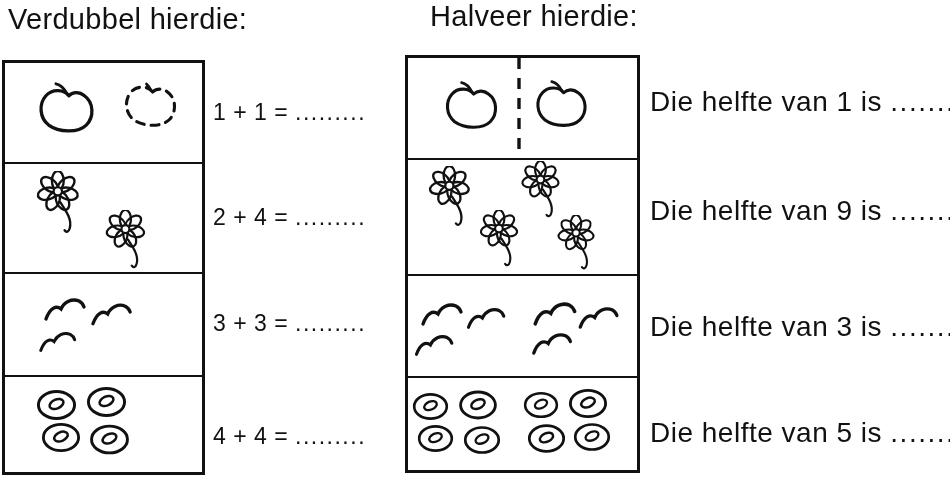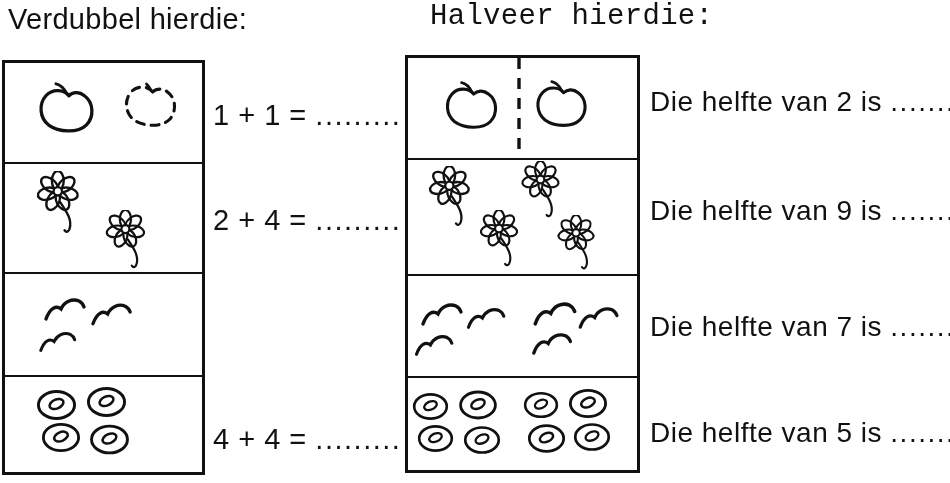--- a/index.html
+++ b/index.html
@@ -4,35 +4,35 @@
 <style>
   :root { --ink:#111111; --paper:#ffffff; }
   html,body { margin:0; padding:0; background:var(--paper); }
   #app {
     position:relative; width:950px; height:483px; overflow:hidden;
     background:var(--paper); color:var(--ink);
     font-family:"Liberation Sans", sans-serif;
   }
   .title { position:absolute; font-size:29px; line-height:1.1; letter-spacing:0.3px; white-space:nowrap; }
   .title-left  { left:8px;  top:4px; }
-  .title-right { left:430px; top:1px;font-family:Liberation Mono, monospace; }
+  .title-right { left:430px; top:1px; }
 
   .table { position:absolute; border:3px solid var(--ink); background:var(--paper); }
   .table-left  { left:2px;   top:60px; width:197px; }
   .table-right { left:405px; top:55px; width:229px; }
   .cell { position:relative; overflow:visible; }
   .cell + .cell { border-top:2.5px solid var(--ink); }
 
   .tl-c1 { height:99px;  } .tl-c2 { height:108px; } .tl-c3 { height:101px; } .tl-c4 { height:95px; }
   .tr-c1 { height:100px; } .tr-c2 { height:114px; } .tr-c3 { height:100px; } .tr-c4 { height:92px; }
 
   .sprite { position:absolute; overflow:visible; }
   .dashed use { stroke-dasharray:9 8; }
 
-  .eq  { position:absolute; font-size:29px; line-height:1.15; white-space:nowrap; letter-spacing:0.5px; }
+  .eq  { position:absolute; font-size:23px; line-height:1.15; white-space:nowrap; letter-spacing:0.5px; }
   .eq .dots { letter-spacing:1.5px; }
 
   .divider-svg { position:absolute; left:107px; top:0; width:8px; height:100px; }
   .hidden-defs { position:absolute; width:0; height:0; overflow:hidden; }
 </style>
 </head>
 <body>
 
 <div id="app">
 
@@ -107,20 +107,21 @@
           <use href="#sym-donut"></use>
         </svg>
       <svg class="sprite" style="left:84px;top:46px;width:41px;height:33px">
           <use href="#sym-donut"></use>
         </svg>
     </div>
   </div>
 
   <div class="eq" style="left:213px;top:99px"><span>1 + 1 = </span><span class="dots">.........</span></div>
   <div class="eq" style="left:213px;top:204px"><span>2 + 4 = </span><span class="dots">.........</span></div>
+  <div class="eq" style="left:213px;top:310px"><span>3 + 3 = </span><span class="dots">.........</span></div>
   <div class="eq" style="left:213px;top:423px"><span>4 + 4 = </span><span class="dots">.........</span></div>
 
   <div class="table table-right">
     <div class="cell tr-c1">
       <svg class="divider-svg">
         <line x1="4" y1="0" x2="4" y2="100" stroke="#111" stroke-width="3.4" stroke-dasharray="11 9"></line>
       </svg>
       <svg class="sprite" style="left:31px;top:23px;width:66px;height:52px">
           <use href="#sym-apple"></use>
         </svg>
@@ -183,18 +184,18 @@
         </svg>
       <svg class="sprite" style="left:119px;top:44px;width:39px;height:33px">
           <use href="#sym-donut"></use>
         </svg>
       <svg class="sprite" style="left:165px;top:42px;width:38px;height:34px">
           <use href="#sym-donut"></use>
         </svg>
     </div>
   </div>
 
-  <div class="eq" style="left:650px;top:86px;font-size:28px"><span>Die helfte van 2 is </span><span class="dots">........</span></div>
+  <div class="eq" style="left:650px;top:86px;font-size:28px"><span>Die helfte van 1 is </span><span class="dots">........</span></div>
   <div class="eq" style="left:650px;top:195px;font-size:28px"><span>Die helfte van 9 is </span><span class="dots">........</span></div>
-  <div class="eq" style="left:650px;top:311px;font-size:28px"><span>Die helfte van 7 is </span><span class="dots">........</span></div>
+  <div class="eq" style="left:650px;top:311px;font-size:28px"><span>Die helfte van 3 is </span><span class="dots">........</span></div>
   <div class="eq" style="left:650px;top:417px;font-size:28px"><span>Die helfte van 5 is </span><span class="dots">........</span></div>
 
 </div>
 
 </body></html>

